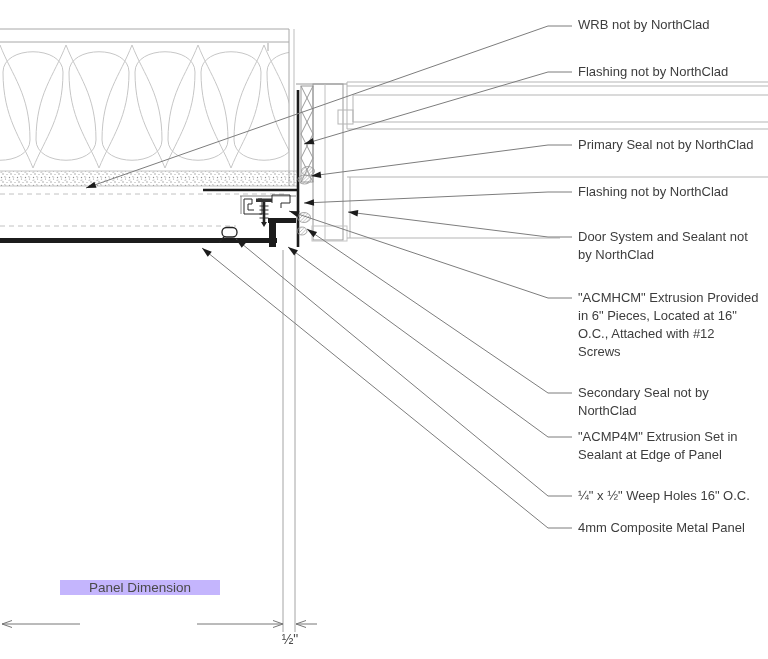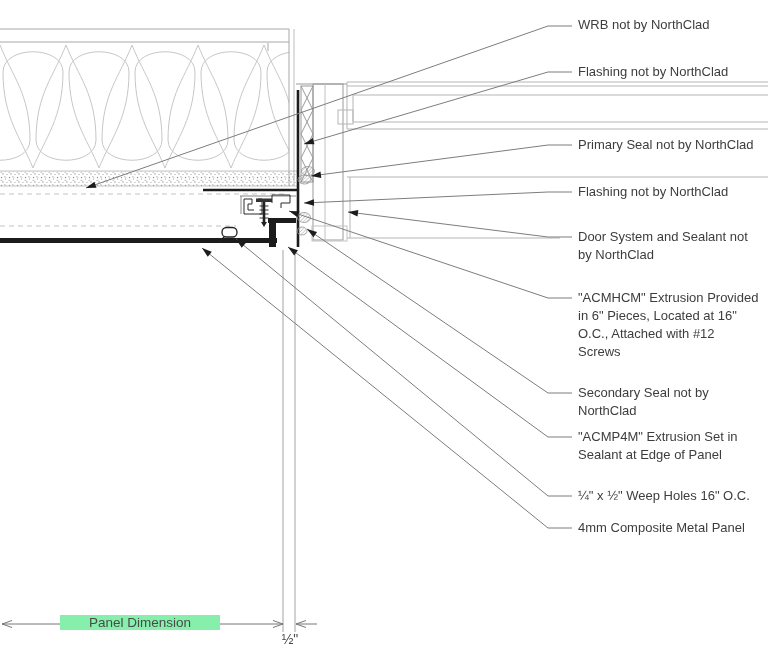--- a/index.html
+++ b/index.html
@@ -204,16 +204,16 @@
 in 6" Pieces, Located at 16"
 O.C., Attached with #12
 Screws</div>
 <div class="ann" style="top:384px">Secondary Seal not by
 NorthClad</div>
 <div class="ann" style="top:428px">"ACMP4M" Extrusion Set in
 Sealant at Edge of Panel</div>
 <div class="ann" style="top:487px">¼" x ½" Weep Holes 16" O.C.</div>
 <div class="ann" style="top:519px">4mm Composite Metal Panel</div>
 
-<div class="dimtext" style="left:60px;top:615px;width:160px;background:#86efac">Panel Dimension</div>
+<div class="dimtext" style="left:60px;top:580px;width:160px;background:#c4b5fd">Panel Dimension</div>
 <div class="dimtext" style="left:268px;top:631px;width:44px;font-size:14px">½"</div>
 
 </div>
 
 </body></html>

